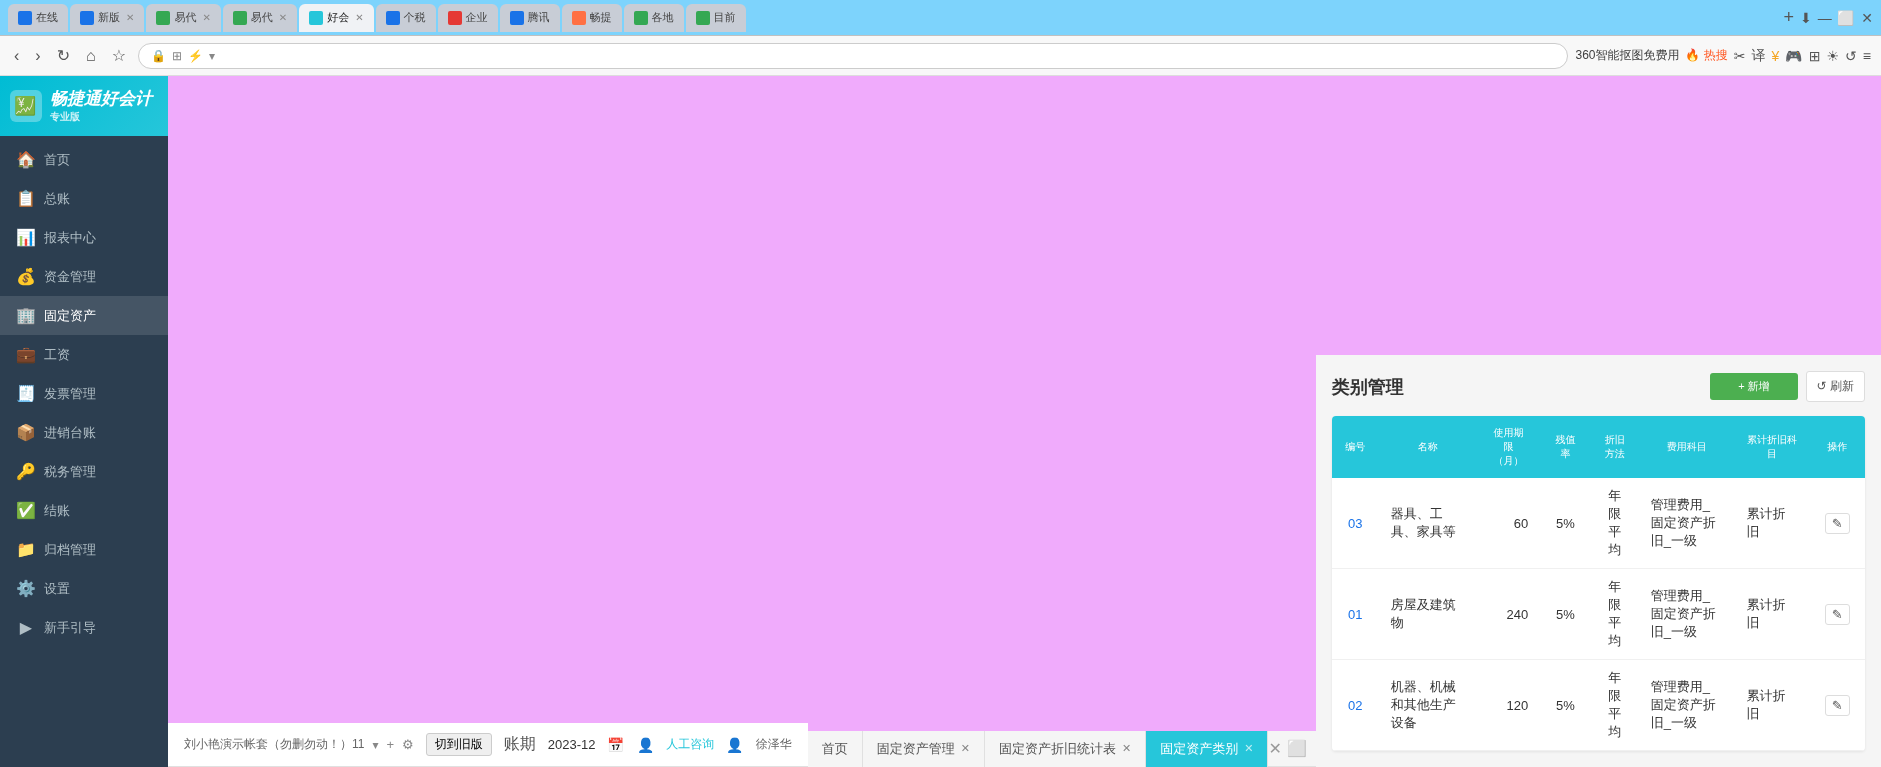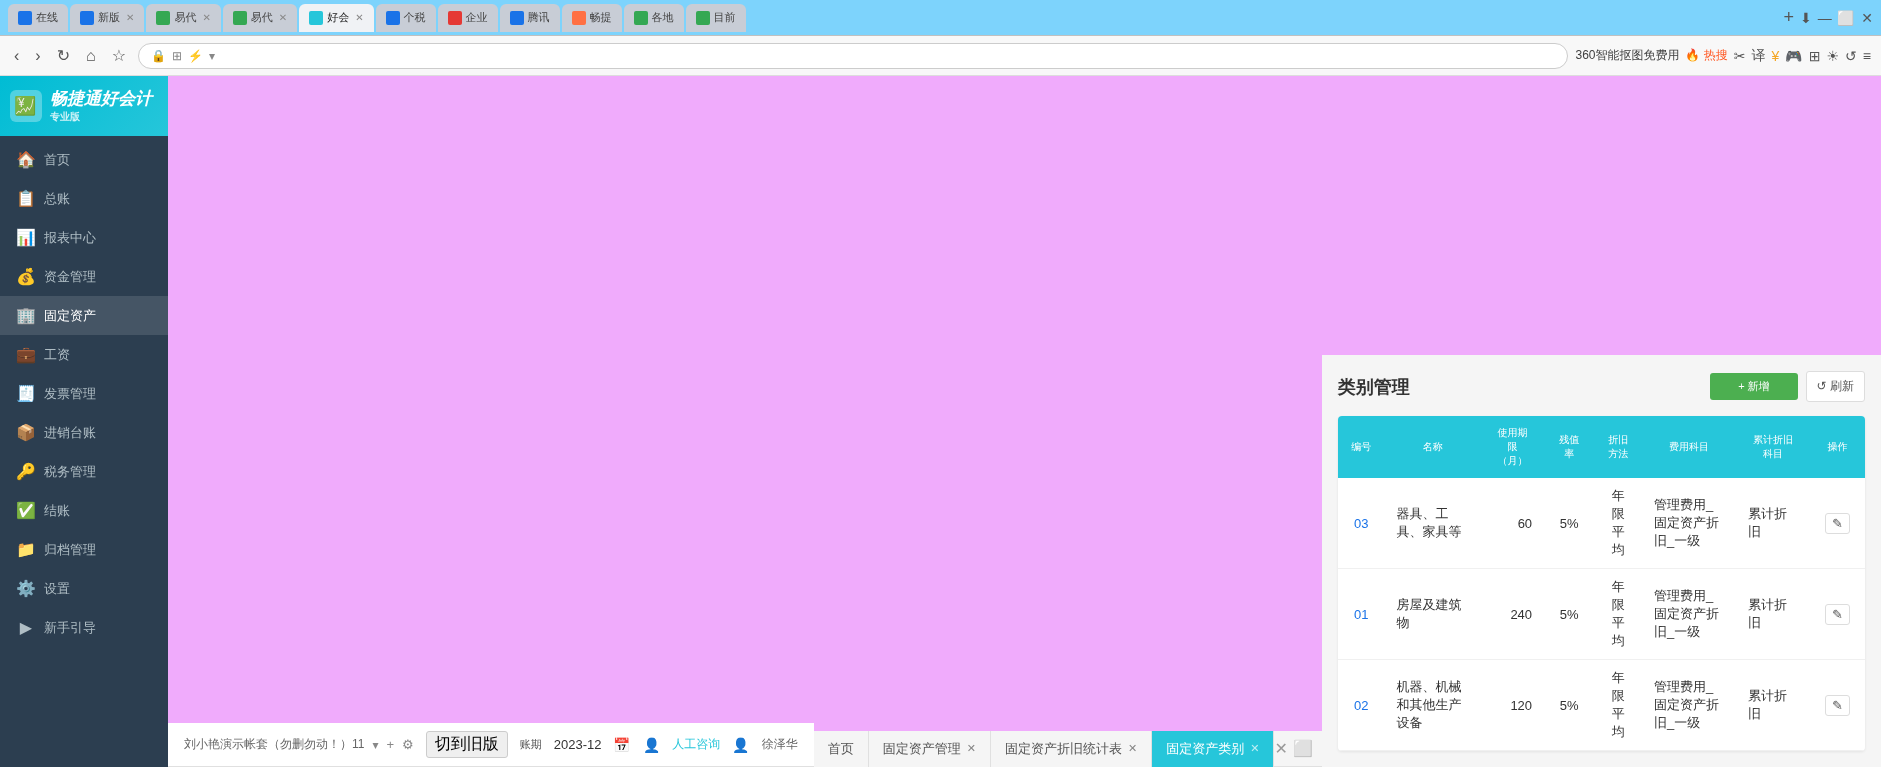--- a/index.html
+++ b/index.html
@@ -133,24 +133,24 @@
       padding: 0 16px;
       border-bottom: 1px solid #e0e0e0;
       gap: 12px;
       flex-shrink: 0;
     }
     .account-info { display: flex; align-items: center; gap: 8px; font-size: 12px; color: #666; }
     .period-badge {
       border: 1px solid #ccc;
       border-radius: 3px;
       padding: 2px 8px;
-      font-size: 16px;
-      cursor: pointer;
-    }
-    .period-label { font-size: 11px; color: #555; }
+      font-size: 12px;
+      cursor: pointer;
+    }
+    .period-label { font-size: 16px; color: #555; }
     .top-bar-right { margin-left: auto; display: flex; align-items: center; gap: 12px; font-size: 12px; color: #666; }
 
     
     .tab-bar {
       background: #f5f5f5;
       height: 36px;
       display: flex;
       align-items: center;
       border-bottom: 1px solid #e0e0e0;
       padding: 0 0 0 0;

